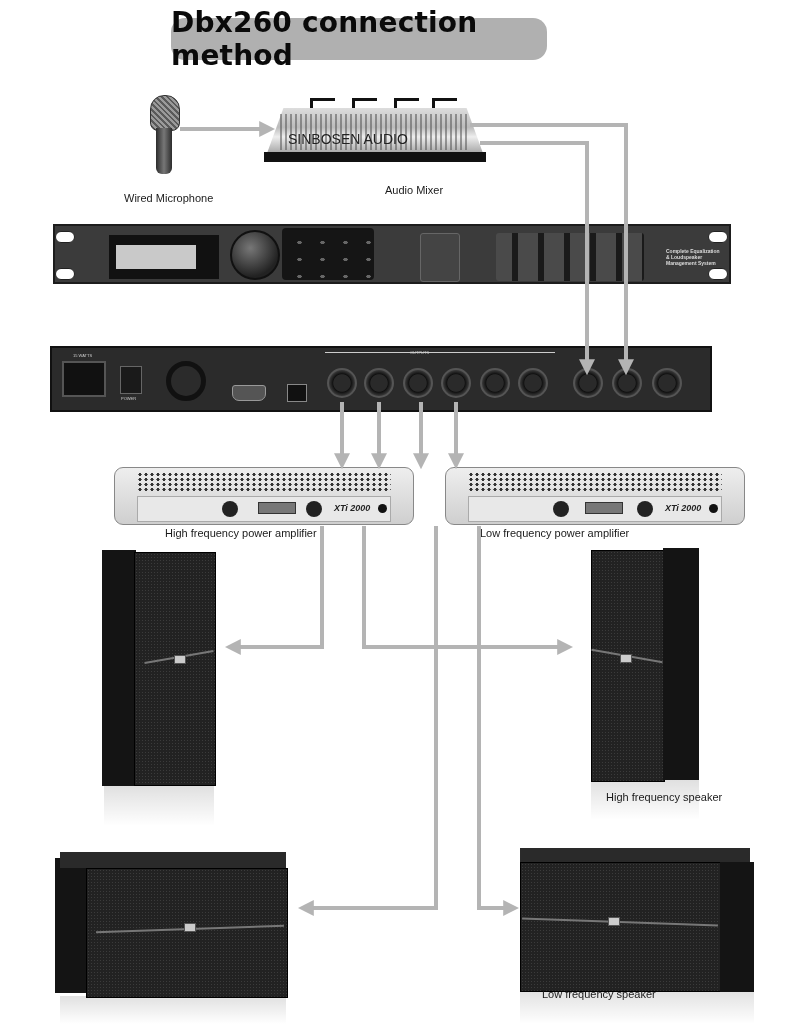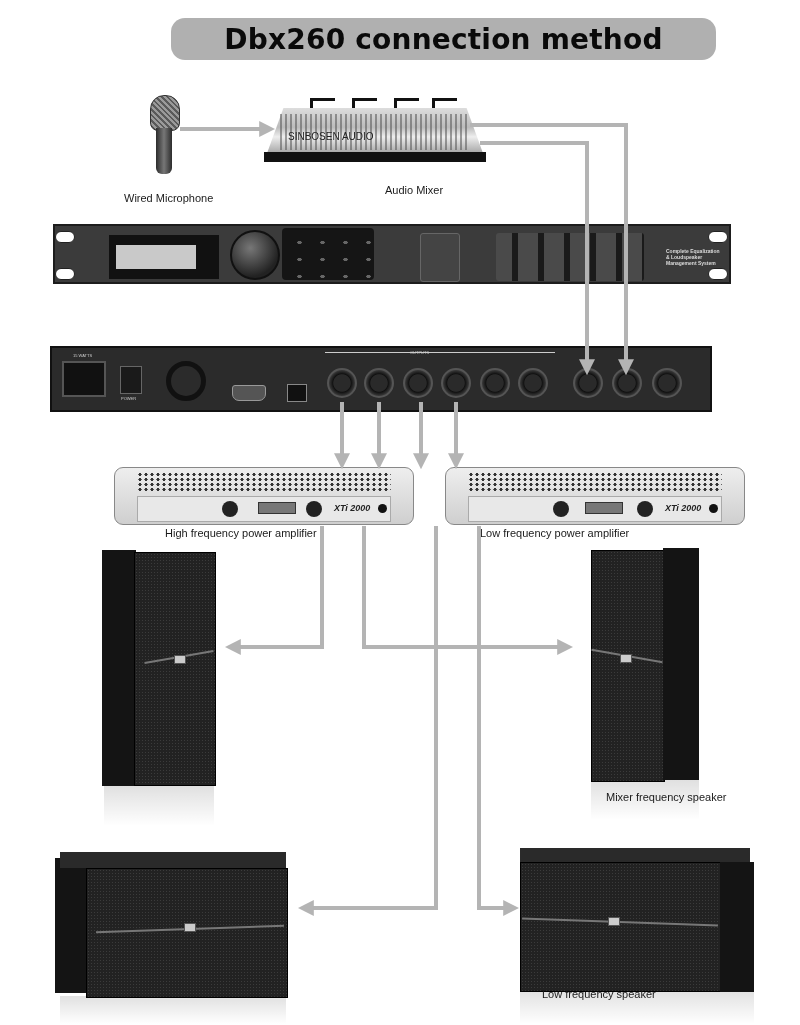--- a/index.html
+++ b/index.html
@@ -1,19 +1,19 @@
 <!DOCTYPE html>
 <html><head>
 <meta charset="utf-8">
 <style>
   html, body { margin:0; padding:0; background:#ffffff; }
   body { width:800px; height:1025px; position:relative; overflow:hidden; font-family:"Liberation Sans", sans-serif; }
   .abs { position:absolute; }
   .title-pill {
-    left:171px; top:18px; width:545px; height:42px;
+    left:171px; top:18px; width:376px; height:42px;
     background:#b0b0b0; border-radius:14px;
     display:flex; align-items:center; justify-content:center;
     font-family:"DejaVu Sans", sans-serif; font-weight:bold; font-size:28px; color:#0a0a0a;
     letter-spacing:0.2px;
   }
   .label { font-size:11px; color:#1a1a1a; white-space:nowrap; }
   svg.wires { position:absolute; left:0; top:0; width:800px; height:1025px; pointer-events:none; }
 
   
   .mic-head { left:150px; top:95px; width:28px; height:34px; border-radius:14px 14px 8px 8px;
@@ -21,21 +21,21 @@
   .mic-body { left:156px; top:128px; width:16px; height:46px; background:linear-gradient(90deg,#2c2c2c,#777,#2c2c2c); border-radius:0 0 6px 6px; }
 
   
   .mixer { left:266px; top:108px; width:218px; height:48px;
     background:linear-gradient(180deg,#ddd 0%,#bbb 40%,#eee 60%,#999 100%);
     clip-path:polygon(8% 0,92% 0,100% 100%,0 100%); }
   .mixer-base { left:264px; top:152px; width:222px; height:10px; background:#111; }
   .mixer-stripes { left:280px; top:114px; width:190px; height:36px;
     background:repeating-linear-gradient(90deg,#555 0 2px,transparent 2px 5px); opacity:.55; }
   .lamp { top:98px; width:22px; height:12px; border-top:3px solid #111; border-left:3px solid #111; }
-  .mixer-brand { left:288px; top:131px; font-size:10px; color:#222; }
+  .mixer-brand { left:288px; top:131px; font-size:14px; color:#222; }
 
   
   .rack-front { left:53px; top:224px; width:678px; height:60px; background:#3b3b3b; border:2px solid #1d1d1d; box-sizing:border-box; }
   .rack-rear { left:50px; top:346px; width:662px; height:66px; background:#2b2b2b; border:2px solid #111; box-sizing:border-box; }
   .ear-hole { width:18px; height:10px; border-radius:6px; background:#fff; border:1px solid #222; }
   .lcd { left:109px; top:235px; width:110px; height:44px; background:#111; }
   .lcd-screen { left:116px; top:245px; width:80px; height:24px; background:#c9c9c9; }
   .knob { left:230px; top:230px; width:46px; height:46px; border-radius:50%; background:radial-gradient(circle at 40% 35%,#777,#222 70%); border:2px solid #111; }
   .keypad { left:282px; top:228px; width:92px; height:52px; background:#151515; border-radius:4px;
     background-image:radial-gradient(#666 2px,transparent 2.5px); background-size:23px 17px; background-position:6px 6px; }
@@ -160,21 +160,21 @@
   <div class="abs logo" style="left:174px;top:655px;"></div>
   <div class="abs reflect" style="left:104px;top:786px;width:110px;height:40px;"></div>
 </div>
 
 <div>
   <div class="abs spk-tall" style="left:591px;top:550px;width:72px;height:230px;"></div>
   <div class="abs spk-side" style="left:663px;top:548px;width:36px;height:232px;"></div>
   <div class="abs stripe" style="left:591px;top:655px;width:72px;transform:rotate(10deg);"></div>
   <div class="abs logo" style="left:620px;top:654px;"></div>
   <div class="abs reflect" style="left:591px;top:780px;width:108px;height:40px;"></div>
-  <div class="abs label" style="left:606px;top:791px;">Mixer frequency speaker</div>
+  <div class="abs label" style="left:606px;top:791px;">High frequency speaker</div>
 </div>
 
 <div>
   <div class="abs spk-side" style="left:55px;top:858px;width:32px;height:135px;"></div>
   <div class="abs spk-tall" style="left:86px;top:868px;width:200px;height:128px;"></div>
   <div class="abs" style="left:60px;top:852px;width:226px;height:16px;background:#2a2a2a;"></div>
   <div class="abs stripe" style="left:96px;top:928px;width:188px;transform:rotate(-2deg);"></div>
   <div class="abs logo" style="left:184px;top:923px;"></div>
   <div class="abs reflect" style="left:60px;top:996px;width:226px;height:28px;"></div>
 </div>

